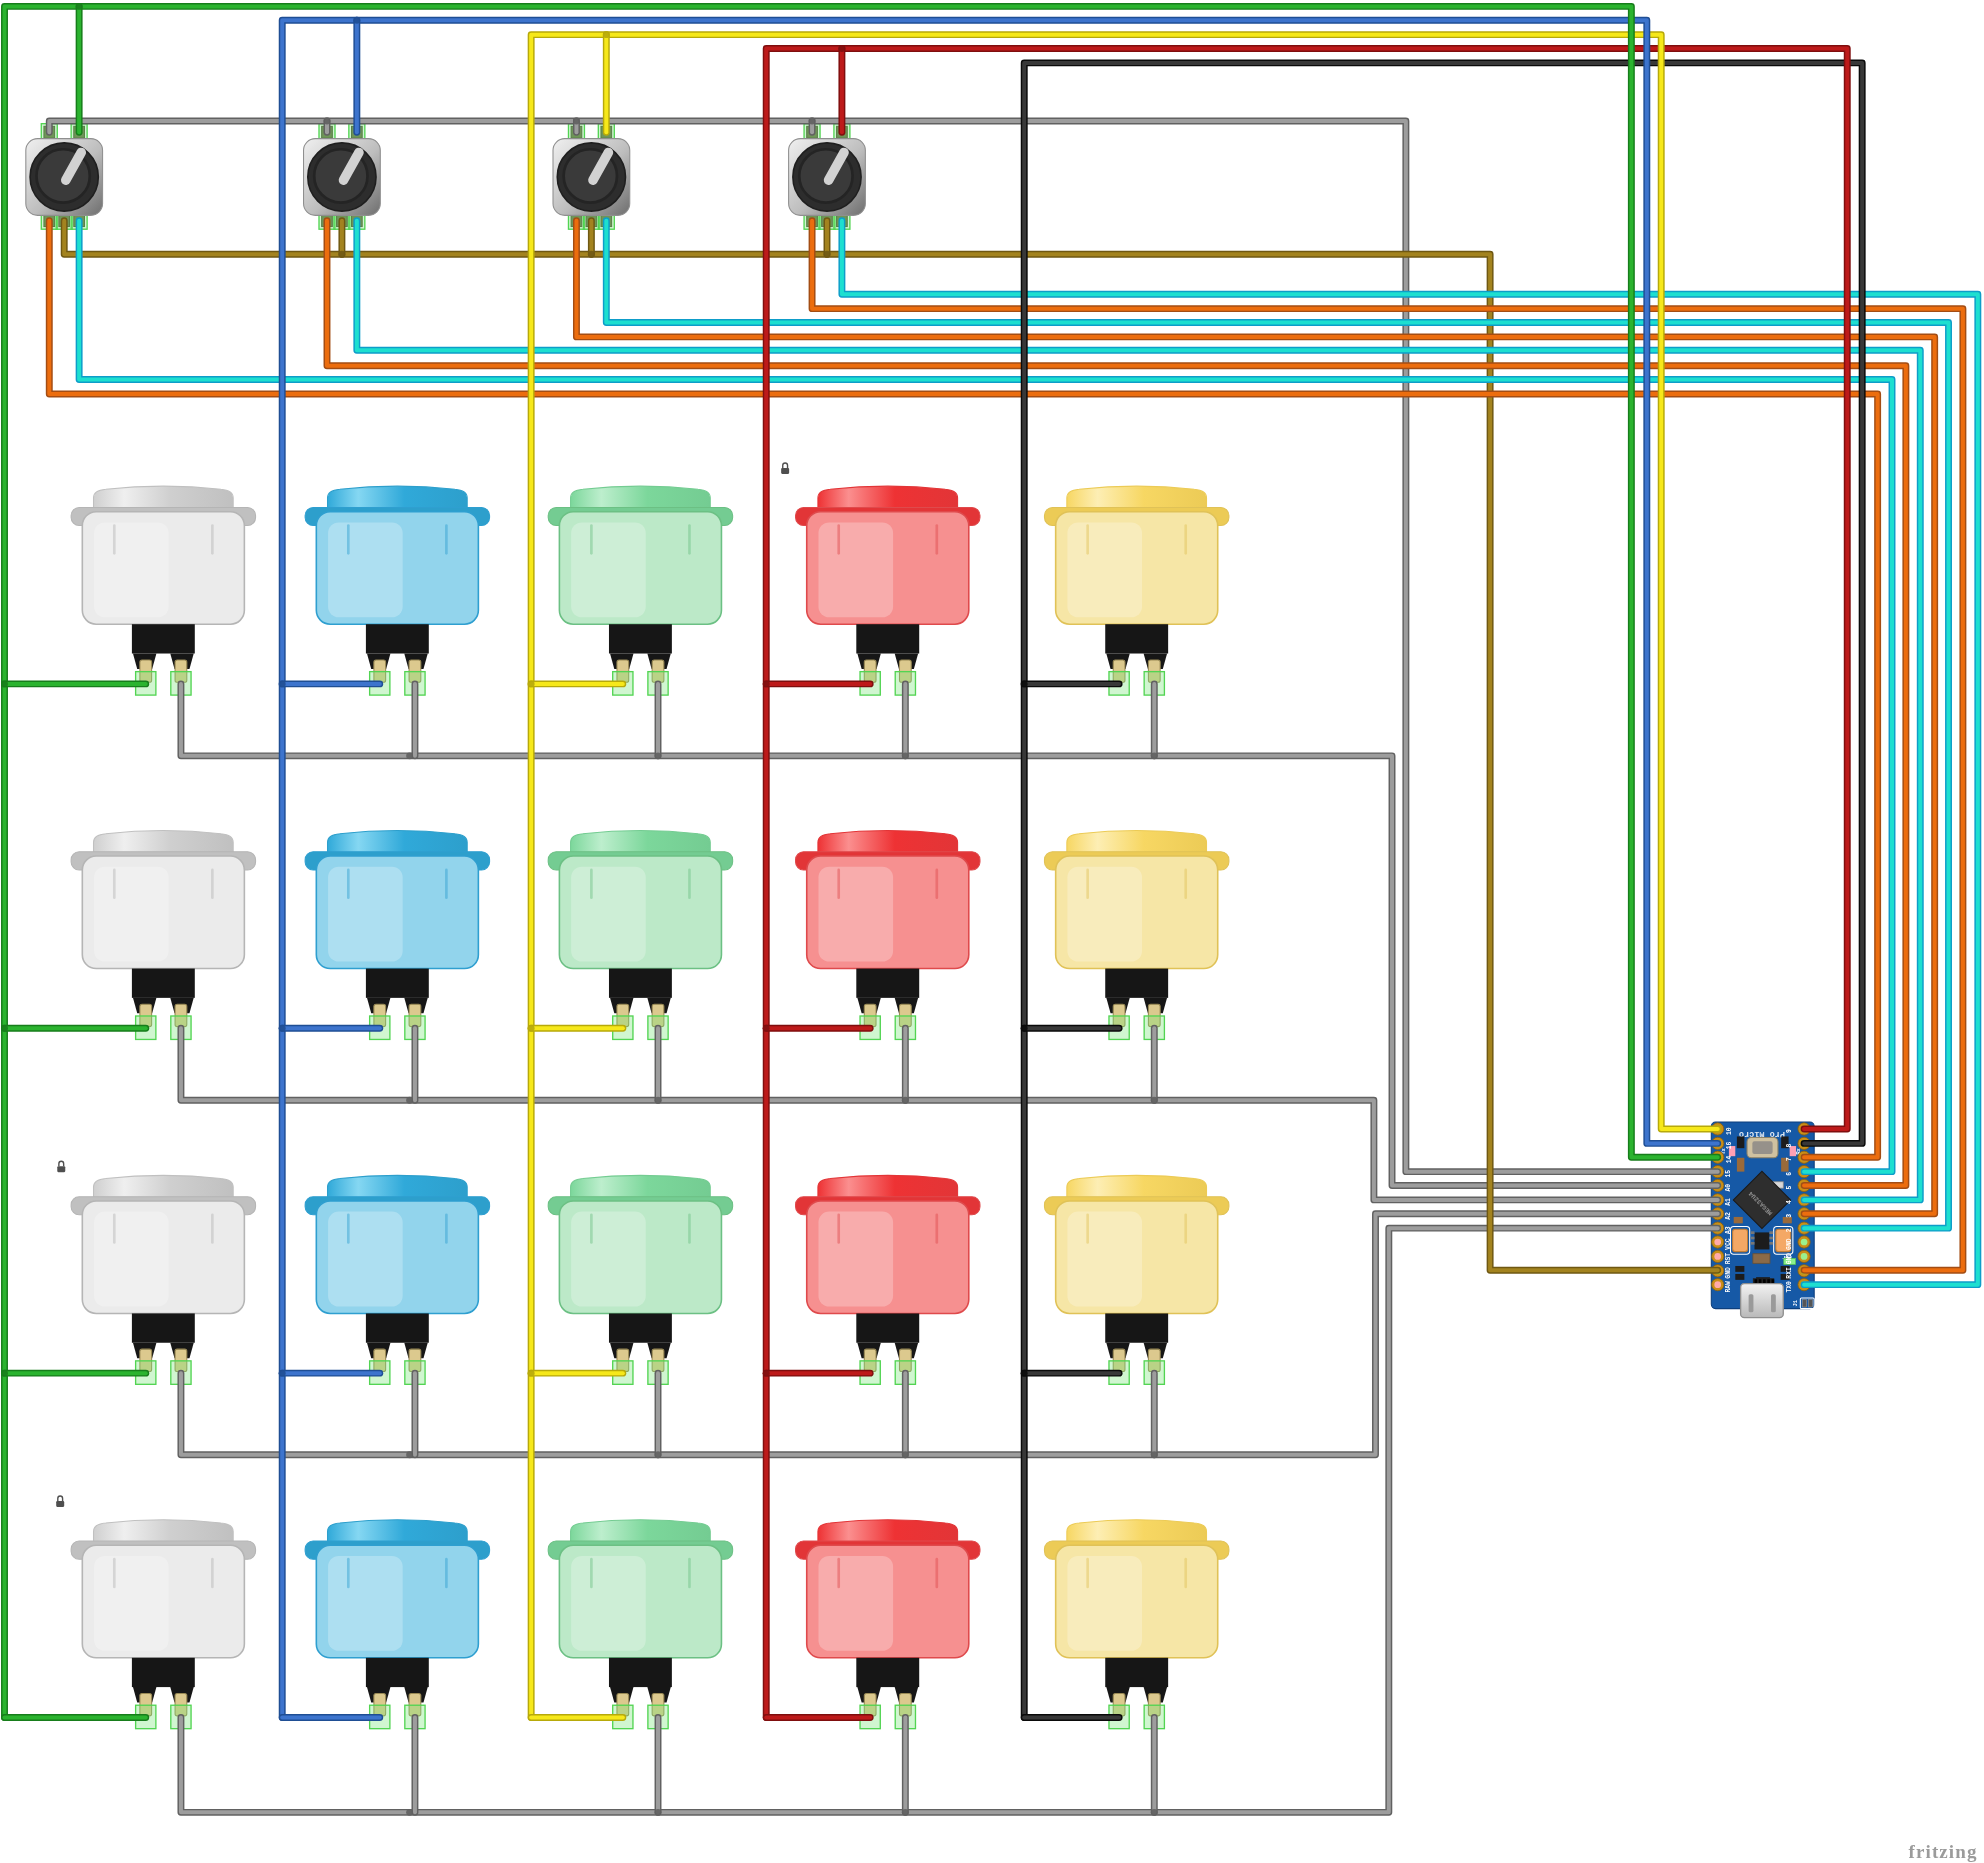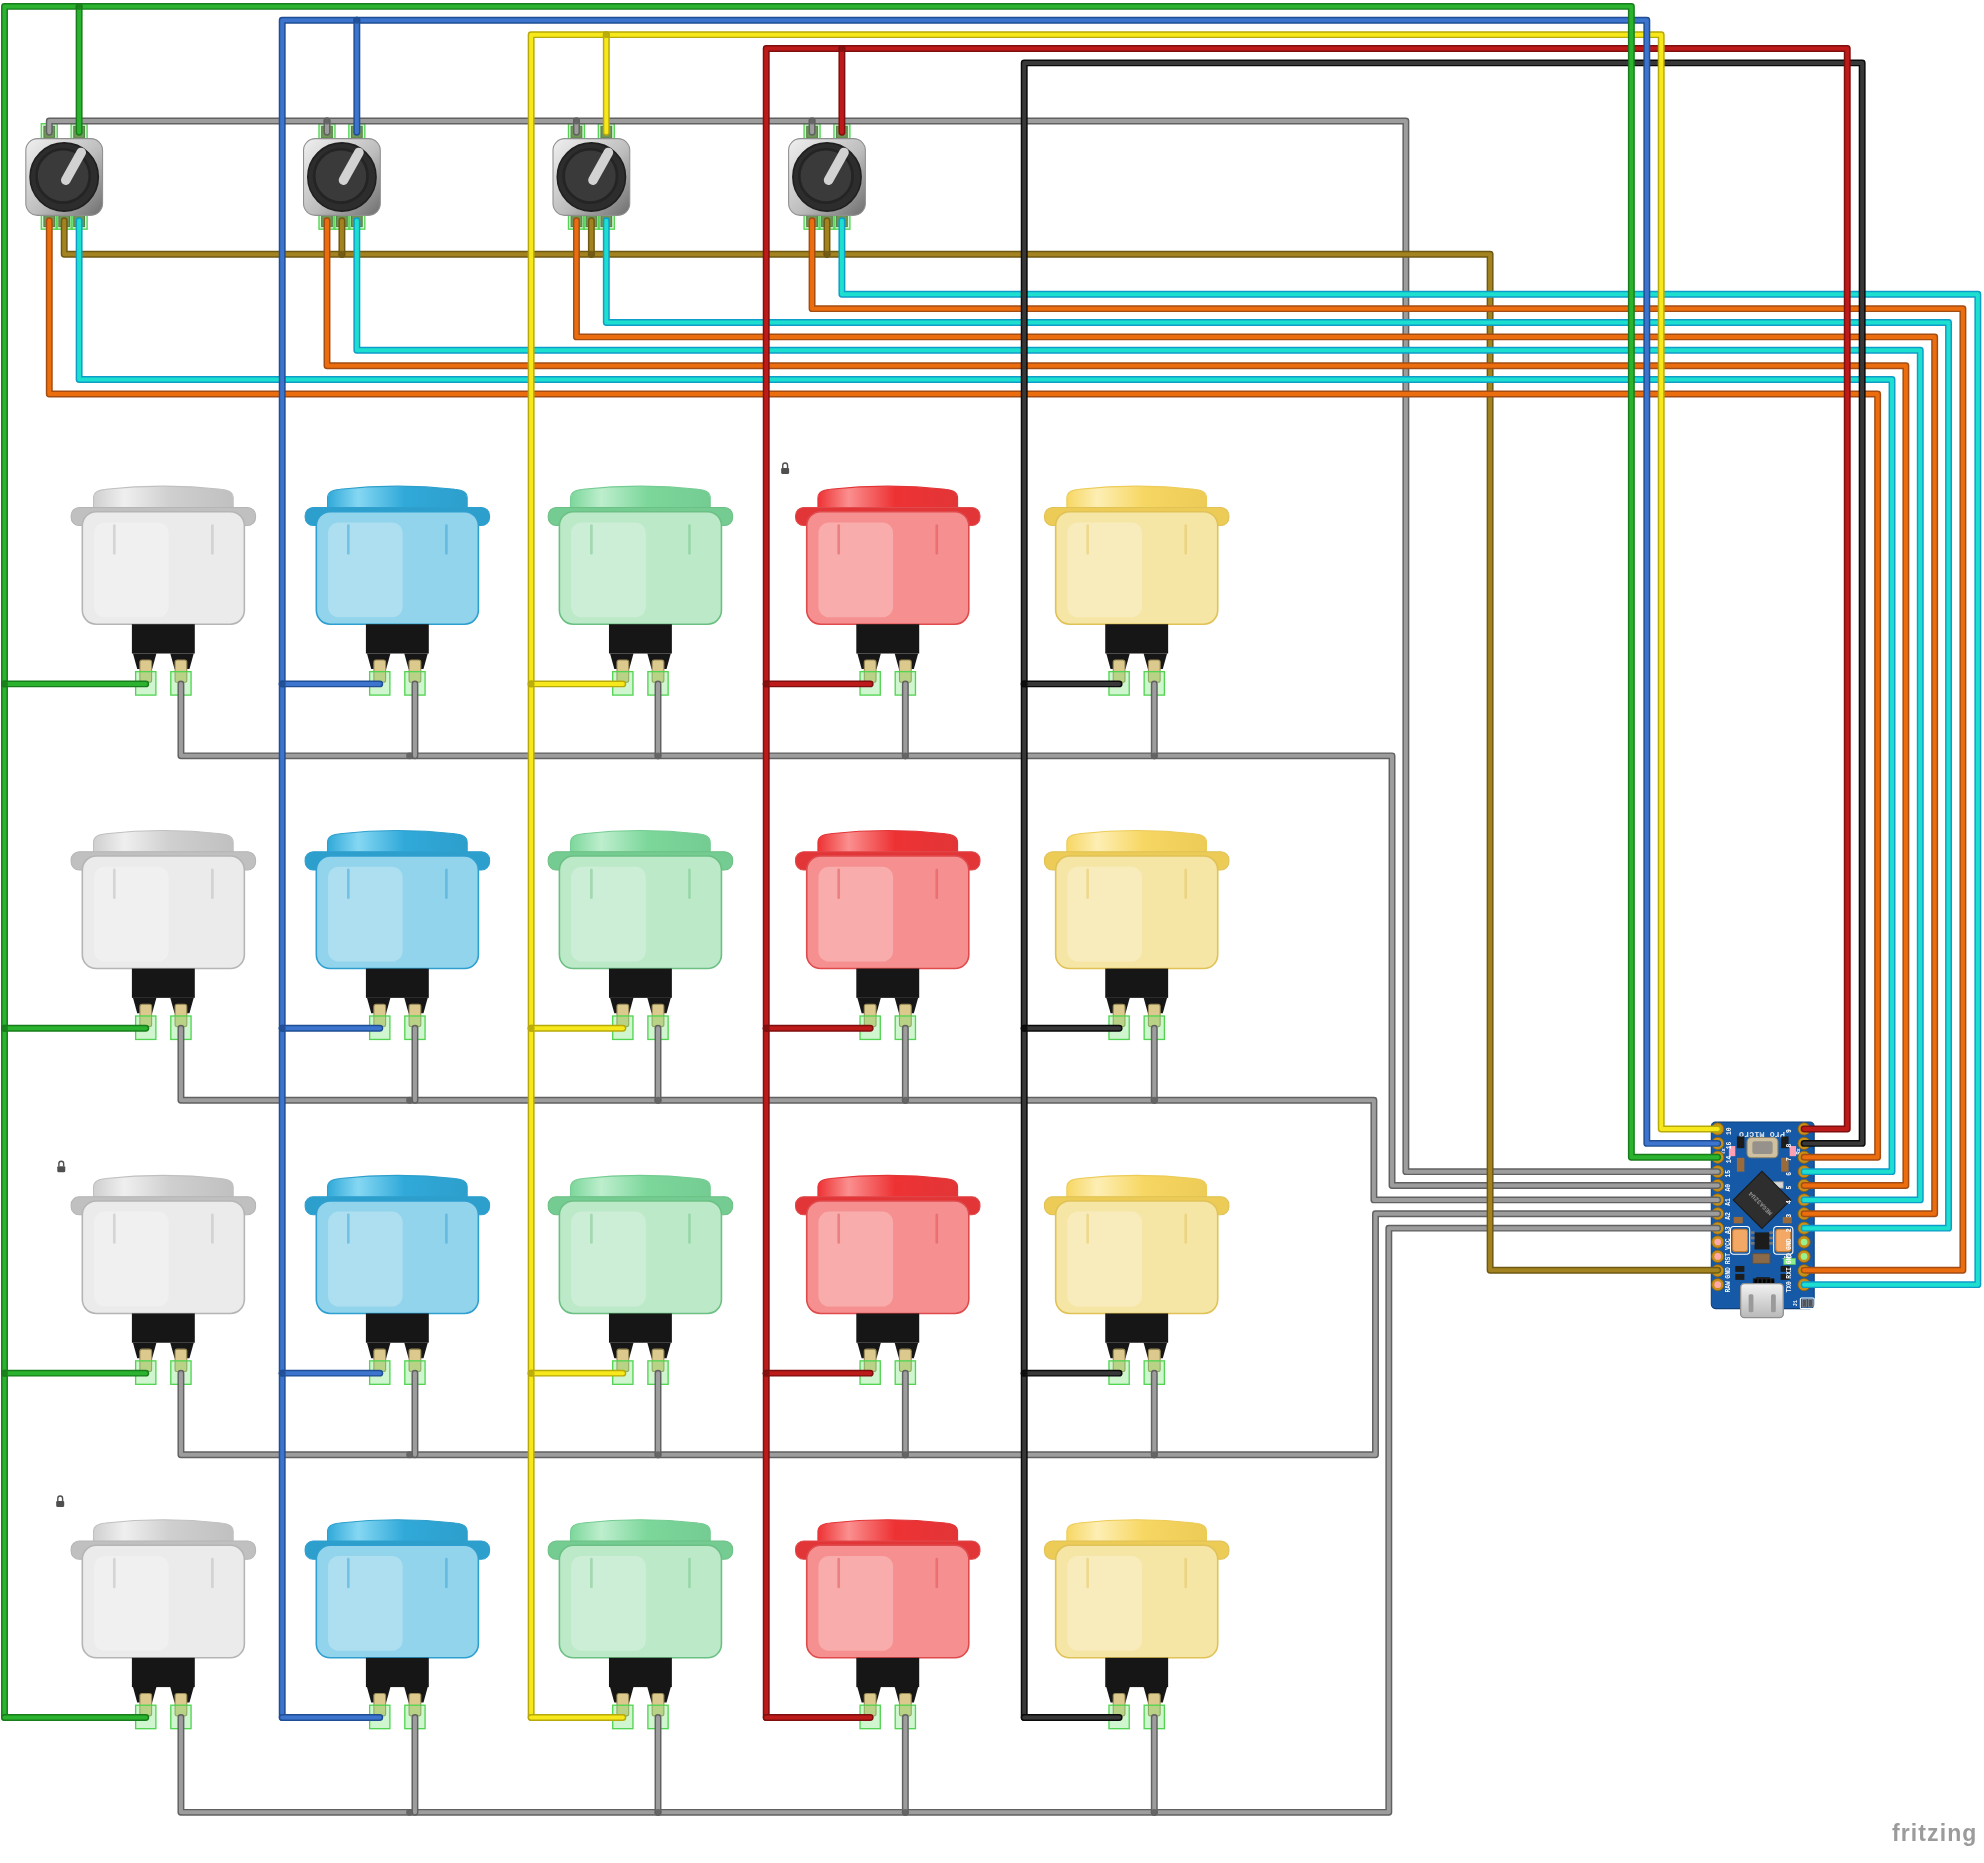--- a/index.html
+++ b/index.html
@@ -1,21 +1,21 @@
 <!DOCTYPE html>
 <html style="font-size:8.5px"><head>
 <meta charset="utf-8">
 <style>
   html,body{margin:0;padding:0;background:#ffffff;}
   body{width:1985px;height:1863px;position:relative;font-family:"Liberation Sans",sans-serif;}
   #stage{position:absolute;left:0;top:0;}
   #watermark{
-    position:absolute;right:7.5px;bottom:16px;
-    font-family:Liberation Sans, sans-serif;font-weight:bold;
-    font-size:23px;color:#9b9b9b;letter-spacing:1.1px;
+    position:absolute;right:7.5px;bottom:0;
+    font-family:Liberation Serif, serif;font-weight:bold;
+    font-size:19px;color:#9b9b9b;letter-spacing:1.1px;
   }
 </style>
 </head>
 <body>
 
 <div id="stage"><svg width="1985" height="1863" viewBox="0 0 3723 3495">
       <rect x="0" y="0" width="3723" height="3495" fill="#ffffff"></rect>
       <defs>
         <linearGradient id="knobMetal" x1="0" y1="0" x2="1" y2="1">
           <stop offset="0%" stop-color="#f0f0f0"></stop>

